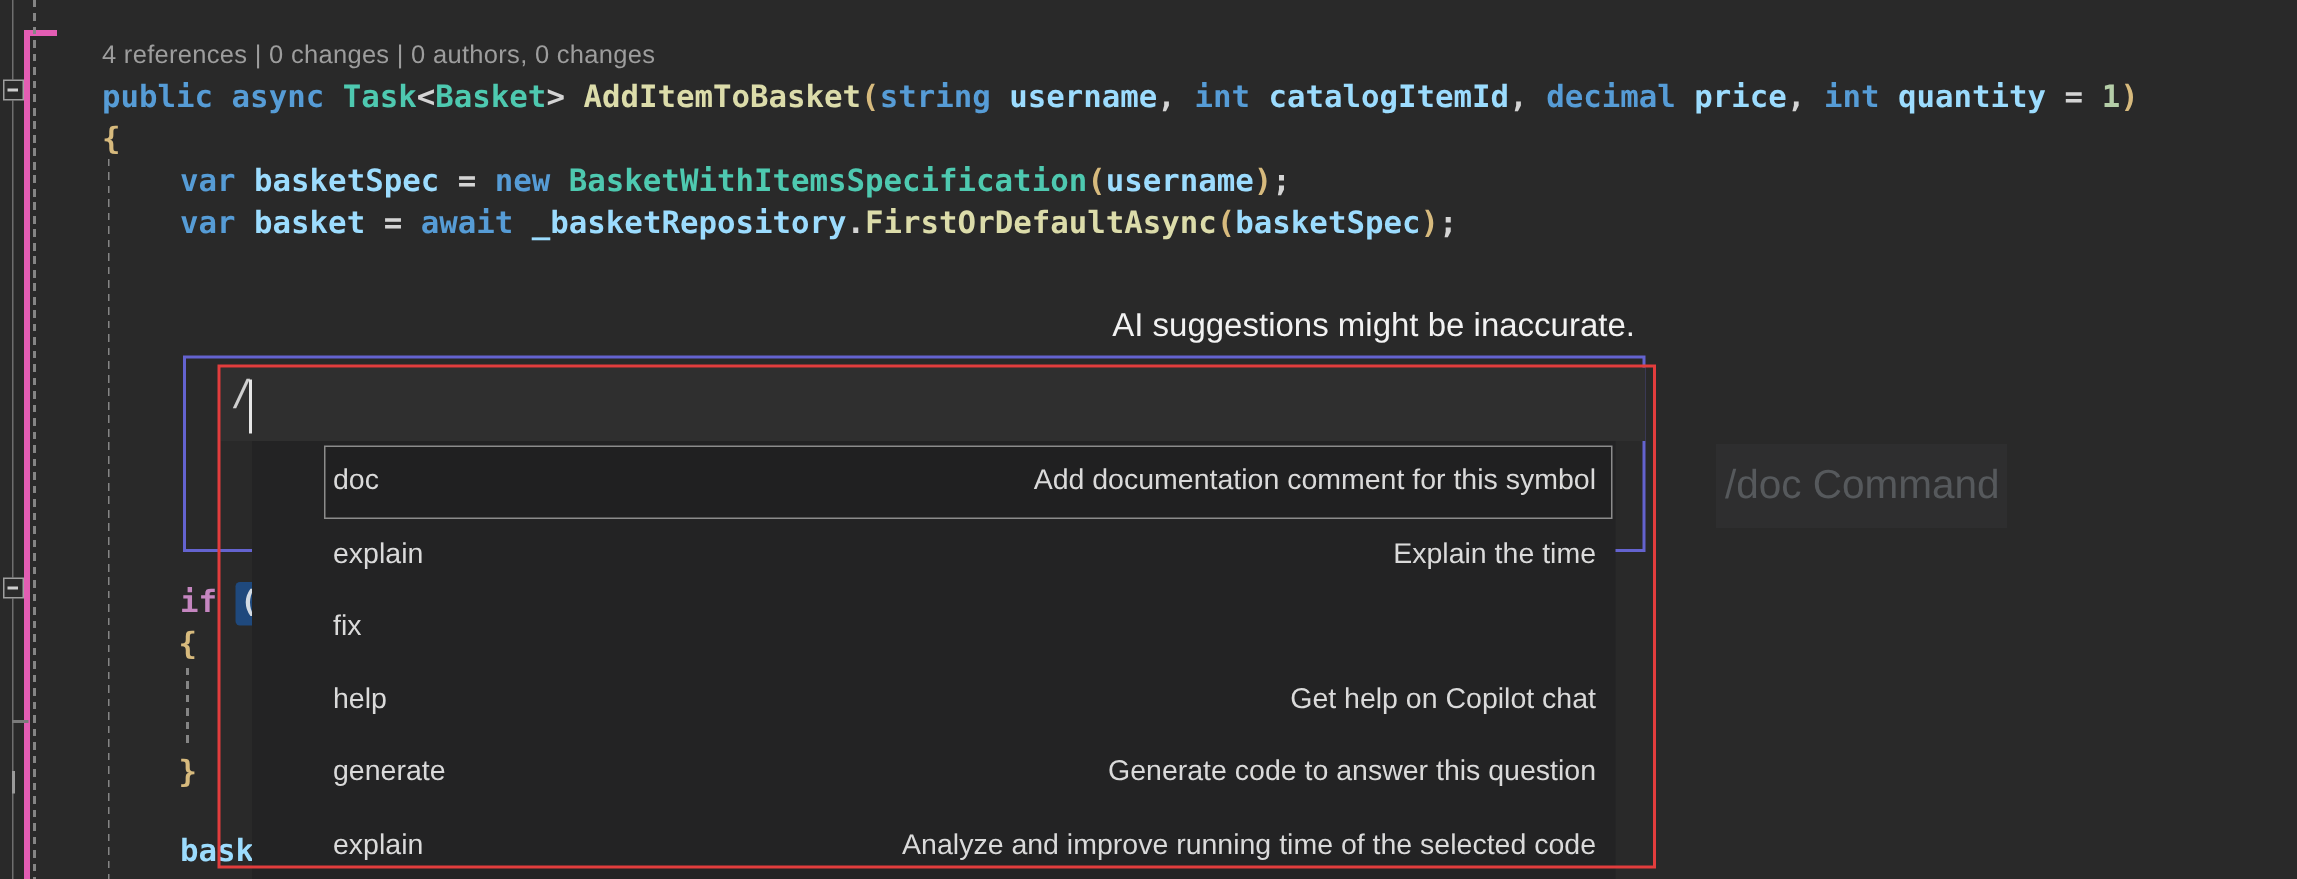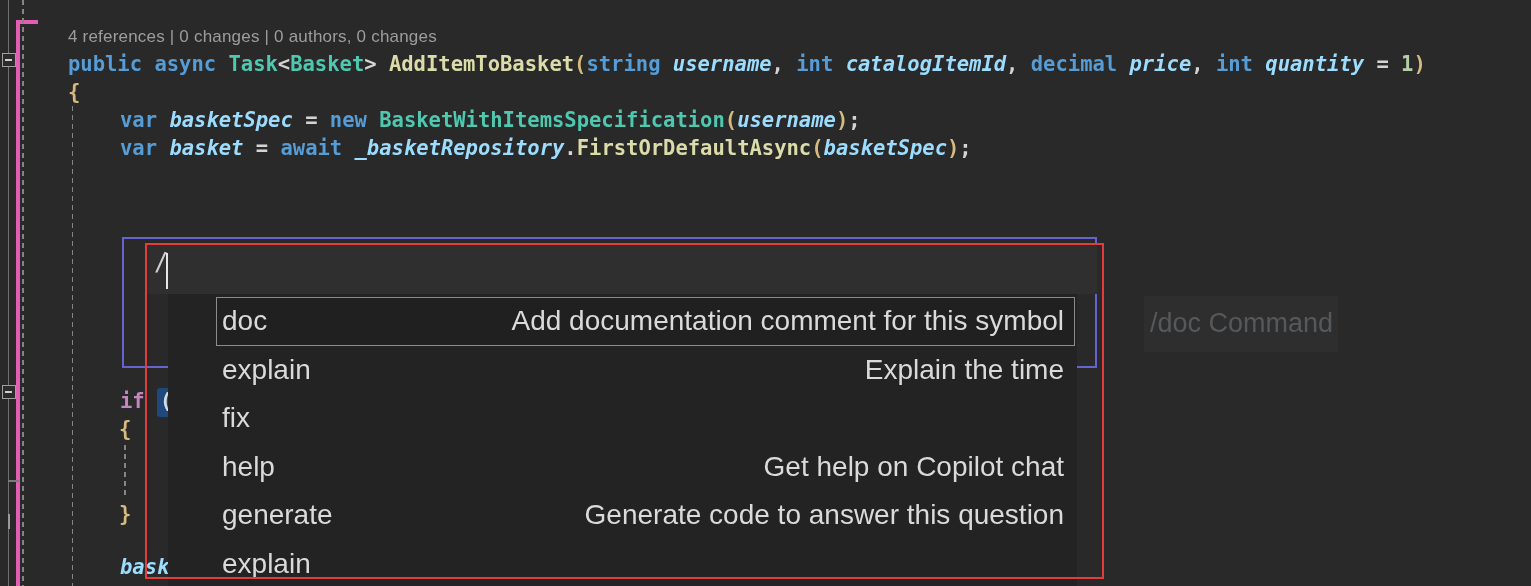--- a/index.html
+++ b/index.html
@@ -30,21 +30,21 @@
   }
   .code-line{
     position:absolute;white-space:pre;
     font-family:"DejaVu Sans Mono",monospace;font-weight:bold;
     font-size:20.5px;line-height:28px;
   }
   .tk-kw{color:var(--syn-kw,#569cd6);}
   .tk-ctl{color:var(--syn-ctl,#c586c0);}
   .tk-type{color:var(--syn-type,#4ec9b0);}
   .tk-method{color:var(--syn-method,#dcdcaa);}
-  .tk-id{color:var(--syn-id,#9cdcfe);font-style:italic;}
+  .tk-id{color:var(--syn-id,#9cdcfe);}
   .tk-num{color:var(--syn-num,#b5cea8);}
   .tk-punc{color:var(--syn-punc,#d4d4d4);}
   .tk-brace{color:var(--syn-brace,#d7ba7d);}
   .tk-sel{
     background:var(--selection-blue,#1f497d);color:#d3dbe4;
     border-radius:3px;padding:1px 3px 4px 3px;
   }
   
   .disclaimer{
     position:absolute;right:441px;top:204px;z-index:3;
@@ -74,21 +74,21 @@
   .dropdown{
     position:absolute;left:168px;top:294px;width:909px;height:292px;
     background:var(--menu-bg,#232324);z-index:8;box-sizing:border-box;
     padding-top:3px;
   }
   .menu-row{
     height:48.5px;box-sizing:border-box;
     margin:0 2px 0 48px;padding:0 10px 0 5px;
     border:1px solid transparent;
     display:flex;align-items:center;justify-content:space-between;
-    font-size:28px;color:var(--menu-text,#dadada);
+    font-size:19px;color:var(--menu-text,#dadada);
   }
   .menu-row.selected{border-color:var(--focus-border,#8c8c8c);background:#202021;}
   .menu-row .cmd{white-space:pre;}
   .menu-row .desc{white-space:pre;text-align:right;}
   
   .ghost{
     position:absolute;left:1108px;top:296px;width:194px;height:56px;
     background:var(--ghost-bg,#2e2e2f);z-index:8;
     font-size:27px;color:var(--ghost-text,#56595c);
     line-height:54px;padding-left:6px;box-sizing:border-box;white-space:pre;margin-left:36px;
@@ -119,20 +119,21 @@
       <div class="code-line" style="left: 68px; top: 50px;"><span class="tk-kw">public </span><span class="tk-kw">async </span><span class="tk-type">Task</span><span class="tk-punc">&lt;</span><span class="tk-type">Basket</span><span class="tk-punc">&gt; </span><span class="tk-method">AddItemToBasket</span><span class="tk-brace">(</span><span class="tk-kw">string </span><span class="tk-id">username</span><span class="tk-punc">, </span><span class="tk-kw">int </span><span class="tk-id">catalogItemId</span><span class="tk-punc">, </span><span class="tk-kw">decimal </span><span class="tk-id">price</span><span class="tk-punc">, </span><span class="tk-kw">int </span><span class="tk-id">quantity </span><span class="tk-punc">= </span><span class="tk-num">1</span><span class="tk-brace">)</span></div>
       <div class="code-line" style="left: 68px; top: 78px;"><span class="tk-brace">{</span></div>
       <div class="code-line" style="left: 120px; top: 106px;"><span class="tk-kw">var </span><span class="tk-id">basketSpec </span><span class="tk-punc">= </span><span class="tk-kw">new </span><span class="tk-type">BasketWithItemsSpecification</span><span class="tk-brace">(</span><span class="tk-id">username</span><span class="tk-brace">)</span><span class="tk-punc">;</span></div>
       <div class="code-line" style="left: 120px; top: 134px;"><span class="tk-kw">var </span><span class="tk-id">basket </span><span class="tk-punc">= </span><span class="tk-kw">await </span><span class="tk-id">_basketRepository</span><span class="tk-punc">.</span><span class="tk-method">FirstOrDefaultAsync</span><span class="tk-brace">(</span><span class="tk-id">basketSpec</span><span class="tk-brace">)</span><span class="tk-punc">;</span></div>
       <div class="code-line" style="left: 120px; top: 387px;"><span class="tk-ctl">if </span><span class="tk-brace tk-sel">(</span></div>
       <div class="code-line" style="left: 119px; top: 415px;"><span class="tk-brace">{</span></div>
       <div class="code-line" style="left: 119px; top: 500px;"><span class="tk-brace">}</span></div>
       <div class="code-line" style="left: 120px; top: 553px;"><span class="tk-id">bask</span></div>
     </div>
 
+  <div class="disclaimer">AI suggestions might be inaccurate.</div>
   <div class="purple-box"></div>
   <div class="input-strip">
     <span class="slash">/</span>
     <span class="caret"></span>
   </div>
   <div class="red-box"></div>
 
   <div class="dropdown">
       <div class="menu-row selected">
         <span class="cmd">doc</span>
@@ -148,18 +149,19 @@
       <div class="menu-row">
         <span class="cmd">help</span>
         <span class="desc">Get help on Copilot chat</span>
       </div>
       <div class="menu-row">
         <span class="cmd">generate</span>
         <span class="desc">Generate code to answer this question</span>
       </div>
       <div class="menu-row">
         <span class="cmd">explain</span>
+        <span class="desc">Analyze and improve running time of the selected code</span>
       </div>
     </div>
 
   <div class="ghost">/doc Command</div>
 
 </div>
 
 </body></html>

